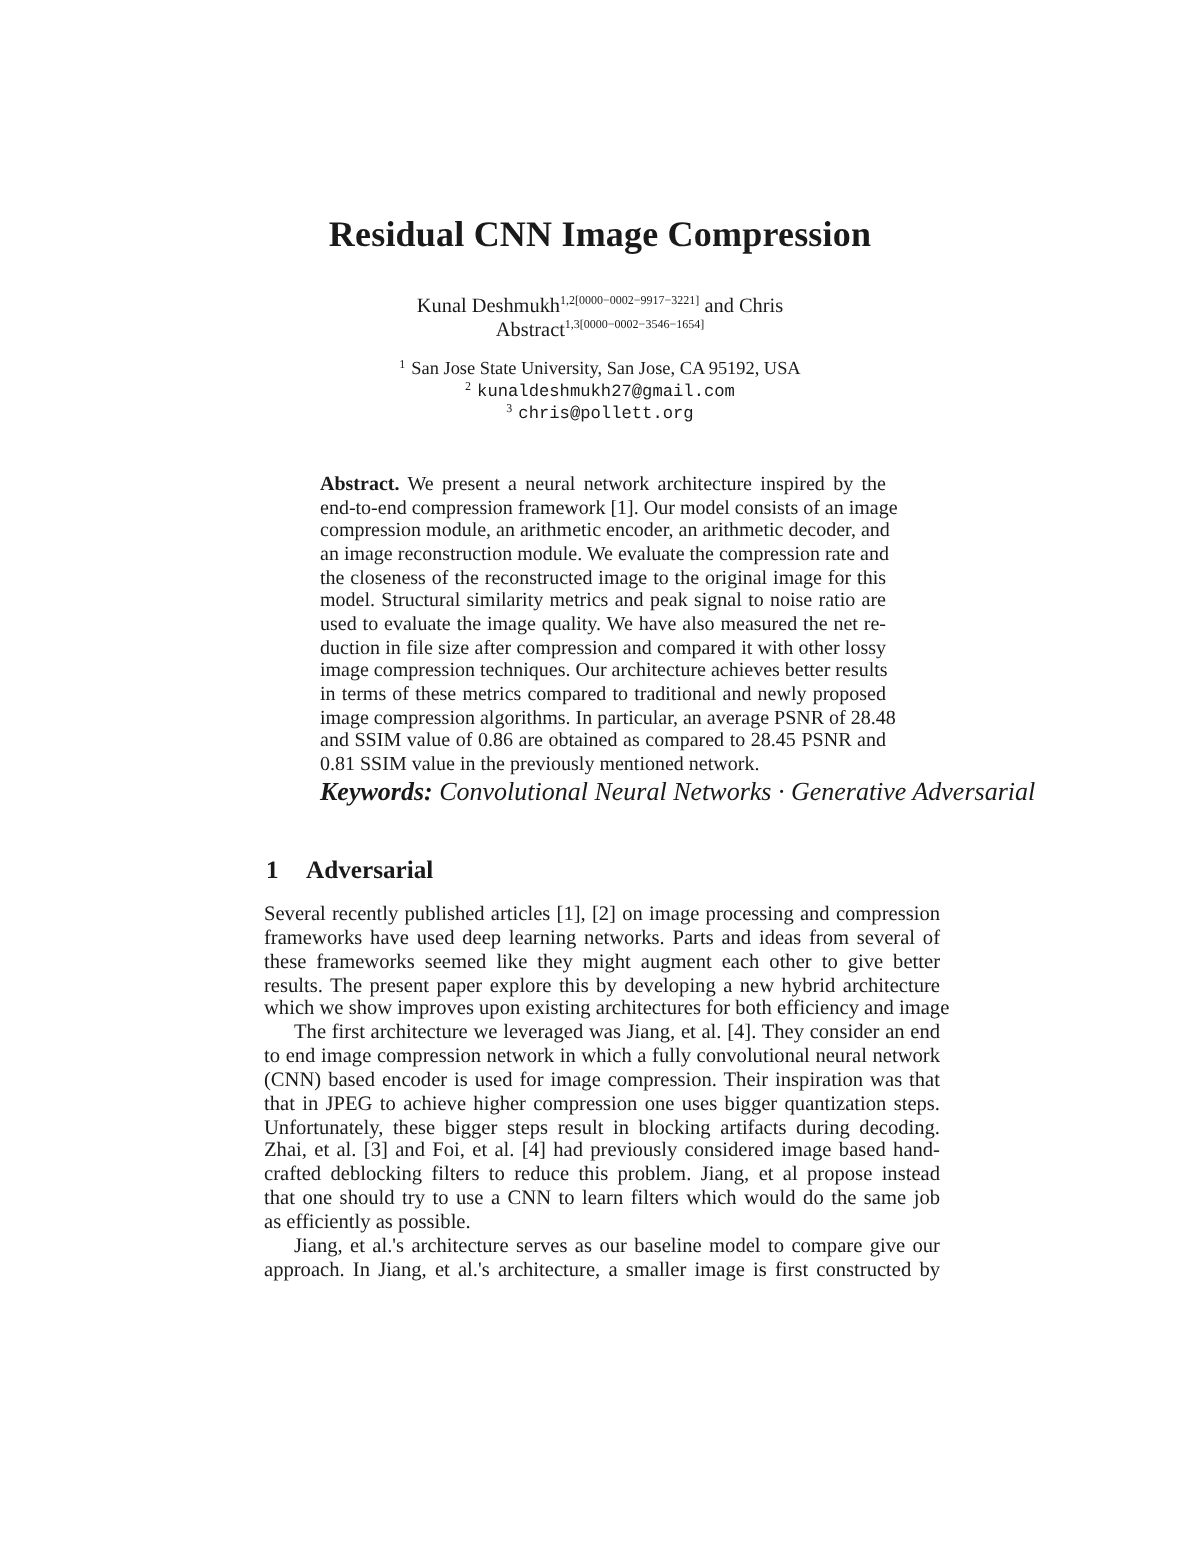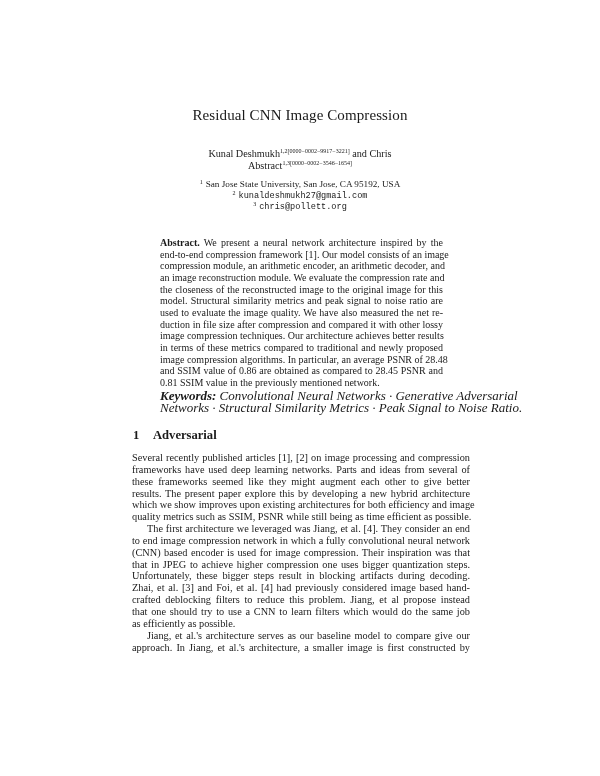--- a/index.html
+++ b/index.html
@@ -1,20 +1,20 @@
 <!DOCTYPE html>
 <html><head>
   <meta charset="utf-8">
   <style>
     html, body { margin: 0; padding: 0; background: #ffffff; }
     body { width: 600px; height: 776px; position: relative; overflow: hidden; color: #1a1a1a;
            font-family: "Liberation Serif", "DejaVu Serif", serif; }
     .page { position: absolute; left: 0; top: 0; width: 600px; height: 776px; }
     .title { position: absolute; top: 107px; left: 0; width: 600px; text-align: center;
-             font-size: 15px; font-weight: normal; letter-spacing: 0.1px; }
+             font-size: 18px; font-weight: bold; letter-spacing: 0.1px; }
     .authors { position: absolute; top: 148px; left: 180px; width: 240px; text-align: center;
                font-size: 10.2px; line-height: 12px; }
     .authors sup { font-size: 6px; vertical-align: 4px; line-height: 0; }
     .affils { position: absolute; top: 179px; left: 0; width: 600px; text-align: center;
               font-size: 9.2px; line-height: 10.6px; }
     .affils sup { font-size: 6px; vertical-align: 3px; line-height: 0; margin-right: 3px; }
     .mono { font-family: "Liberation Mono", "DejaVu Sans Mono", monospace; font-size: 8.6px; margin-top: 18px; }
     .abstract { position: absolute; top: 237px; left: 160px; width: 283px;
                 font-size: 10px; line-height: 11.65px; text-align: justify; }
     .abstract b { font-weight: bold; }
@@ -56,34 +56,32 @@
     <span class="line">duction in file size after compression and compared it with other lossy</span>
     <span class="line">image compression techniques. Our architecture achieves better results</span>
     <span class="line">in terms of these metrics compared to traditional and newly proposed</span>
     <span class="line">image compression algorithms. In particular, an average PSNR of 28.48</span>
     <span class="line">and SSIM value of 0.86 are obtained as compared to 28.45 PSNR and</span>
     <span class="line last">0.81 SSIM value in the previously mentioned network.</span>
   </div>
 
   <div class="keywords">
     <span class="line"><b>Keywords:</b><span> Convolutional Neural Networks · Generative Adversarial</span></span>
-    <span class="line last">Networks · Structural Similarity Metrics · Peak Signal to Noise Ratio.</span>
   </div>
 
   <div class="section">
     <span class="num">1</span><span>Adversarial</span>
   </div>
 
   <div class="body">
     <span class="line">Several recently published articles [1], [2] on image processing and compression</span>
     <span class="line">frameworks have used deep learning networks. Parts and ideas from several of</span>
     <span class="line">these frameworks seemed like they might augment each other to give better</span>
     <span class="line">results. The present paper explore this by developing a new hybrid architecture</span>
     <span class="line">which we show improves upon existing architectures for both efficiency and image</span>
-    <span class="line last">quality metrics such as SSIM, PSNR while still being as time efficient as possible.</span>
     <span class="line" style="padding-left:15px">The first architecture we leveraged was Jiang, et al. [4]. They consider an end</span>
     <span class="line">to end image compression network in which a fully convolutional neural network</span>
     <span class="line">(CNN) based encoder is used for image compression. Their inspiration was that</span>
     <span class="line">that in JPEG to achieve higher compression one uses bigger quantization steps.</span>
     <span class="line">Unfortunately, these bigger steps result in blocking artifacts during decoding.</span>
     <span class="line">Zhai, et al. [3] and Foi, et al. [4] had previously considered image based hand-</span>
     <span class="line">crafted deblocking filters to reduce this problem. Jiang, et al propose instead</span>
     <span class="line">that one should try to use a CNN to learn filters which would do the same job</span>
     <span class="line last">as efficiently as possible.</span>
     <span class="line" style="padding-left:15px">Jiang, et al.'s architecture serves as our baseline model to compare give our</span>

